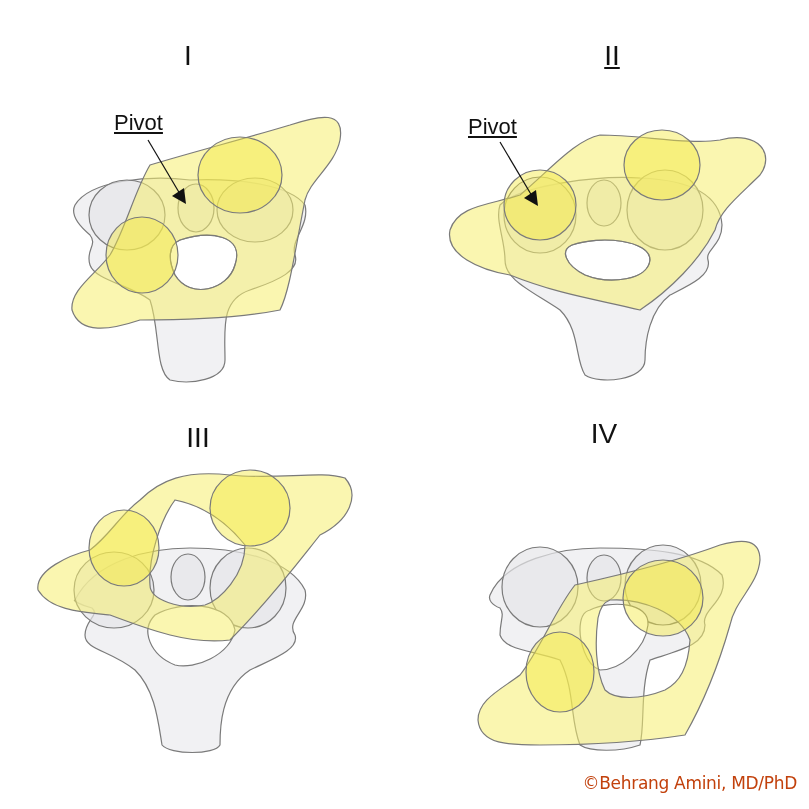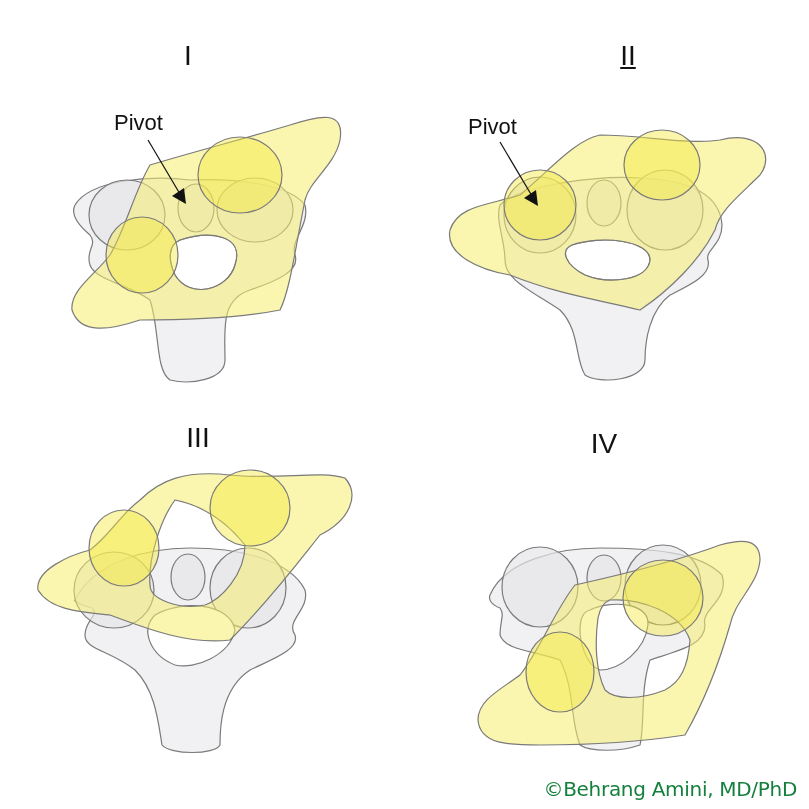--- a/index.html
+++ b/index.html
@@ -1,19 +1,19 @@
 <!DOCTYPE html>
 <html><head>
 <meta charset="utf-8">
 <style>
   html, body { margin:0; padding:0; background:#ffffff; }
   body { width:809px; height:809px; position:relative; overflow:hidden; font-family:"Liberation Sans", sans-serif; }
   .panel-title { position:absolute; font-size:28px; color:#111; transform:translateX(-50%); }
-  .pivot-label { position:absolute; font-size:22px; color:#111; }
-  .credit { position:absolute; right:12px; bottom:8px; font-size:20px; color:#15803d; font-family:"DejaVu Sans", sans-serif; letter-spacing:-0.3px; }
+  .pivot-label { position:absolute; font-size:22px; color:#111;text-decoration:underline; }
+  .credit { position:absolute; right:12px; bottom:16px; font-size:17px; color:#c2410c; font-family:"DejaVu Sans", sans-serif; letter-spacing:-0.3px; }
   svg.panel { position:absolute; overflow:visible; }
   .bone { fill:#f1f1f3; stroke:#7a7a7a; stroke-width:1.2; }
   .facet { fill:#e6e6e8; fill-opacity:0.7; stroke:#7a7a7a; stroke-width:1.2; }
   .atlas { fill:#f5ee70; fill-opacity:0.55; stroke:#7a7a7a; stroke-width:1.2; }
   .atlas-facet { fill:#f3e840; fill-opacity:0.45; stroke:#7a7a7a; stroke-width:1.2; }
   .hole { fill:#ffffff; stroke:#7a7a7a; stroke-width:1.2; }
 </style>
 </head>
 <body>
 
@@ -31,21 +31,21 @@
     <path class="atlas" d="M150,165 C200,150 240,140 290,125 C320,115 345,110 340,140 C335,165 310,180 305,200 C295,250 290,290 280,310 C240,318 190,320 140,320 C110,330 80,335 72,310 C70,290 95,275 110,255 C125,230 135,190 150,165 Z M180,240 C210,230 245,235 235,265 C228,290 190,300 175,275 C168,260 168,245 180,240 Z" fill-rule="evenodd"></path>
     <ellipse class="atlas-facet" cx="240" cy="175" rx="42" ry="38"></ellipse>
     <ellipse class="atlas-facet" cx="142" cy="255" rx="36" ry="38"></ellipse>
   </g>
   <g>
     <line x1="148" y1="140" x2="180" y2="194" stroke="#111" stroke-width="1.2"></line>
     <polygon points="186,204 172,196 184,188" fill="#111"></polygon>
   </g>
 </svg>
 
-<div class="panel-title" style="left:628px; top:40px;text-decoration:underline;">II</div>
+<div class="panel-title" style="left:612px; top:40px;text-decoration:underline;">II</div>
 <div class="pivot-label" style="left:468px; top:114px;">Pivot</div>
 <svg class="panel" style="left:0; top:0;" width="809" height="809">
   <g>
     <path class="bone" d="M500,205 C520,185 600,175 640,178 C690,180 720,195 722,225 C722,245 705,250 708,260 C712,275 690,285 670,295 C650,310 645,340 645,360 C645,380 600,385 585,375 C575,360 580,330 560,310 C530,290 505,280 505,260 C505,240 495,220 500,205 Z"></path>
     <ellipse class="facet" cx="540" cy="215" rx="36" ry="38"></ellipse>
     <ellipse class="facet" cx="665" cy="210" rx="38" ry="40"></ellipse>
     <ellipse class="facet" cx="604" cy="203" rx="17" ry="23"></ellipse>
     <path class="hole" d="M572,245 C600,235 650,240 650,260 C648,280 610,285 585,275 C565,265 560,250 572,245 Z"></path>
   </g>
   <g>
@@ -68,21 +68,21 @@
     <ellipse class="facet" cx="188" cy="577" rx="17" ry="23"></ellipse>
     <path class="hole" d="M155,615 C180,600 230,602 235,630 C230,655 195,670 175,665 C150,655 140,630 155,615 Z"></path>
   </g>
   <g>
     <path class="atlas" d="M140,500 C160,480 185,470 230,475 C280,480 320,470 345,478 C360,495 350,520 320,535 C300,560 270,600 230,640 C190,645 150,630 110,615 C80,612 50,610 38,590 C35,570 70,555 90,550 C110,535 120,515 140,500 Z M175,500 C200,505 225,520 245,545 C245,575 220,600 205,605 C180,610 150,600 150,585 C148,560 160,520 175,500 Z" fill-rule="evenodd"></path>
     <ellipse class="atlas-facet" cx="124" cy="548" rx="35" ry="38"></ellipse>
     <ellipse class="atlas-facet" cx="250" cy="508" rx="40" ry="38"></ellipse>
   </g>
 </svg>
 
-<div class="panel-title" style="left:604px; top:428px;">IV</div>
+<div class="panel-title" style="left:604px; top:418px;">IV</div>
 <svg class="panel" style="left:0; top:0;" width="809" height="809">
   <g>
     <path class="bone" d="M490,595 C505,560 560,548 600,548 C650,548 700,552 722,575 C730,600 700,610 705,625 C705,645 680,650 650,660 C640,690 645,725 640,745 C620,752 590,752 580,745 C570,720 575,690 560,660 C530,650 505,650 500,635 C500,620 505,615 500,608 C492,605 488,600 490,595 Z"></path>
     <ellipse class="facet" cx="540" cy="587" rx="38" ry="40"></ellipse>
     <ellipse class="facet" cx="663" cy="585" rx="38" ry="40"></ellipse>
     <ellipse class="facet" cx="604" cy="578" rx="17" ry="23"></ellipse>
     <path class="hole" d="M590,610 C610,600 650,602 648,625 C645,650 620,670 600,670 C585,665 580,640 580,630 C580,620 582,612 590,610 Z"></path>
   </g>
   <g>
     <path class="atlas" d="M575,585 C620,575 680,560 720,545 C745,538 760,540 760,560 C758,585 735,600 730,625 C720,660 705,700 685,735 C640,742 590,745 540,745 C510,745 480,745 478,720 C478,700 500,690 520,675 C540,650 555,610 575,585 Z M610,600 C640,598 680,612 690,640 C688,668 680,682 665,690 C640,700 615,700 605,690 C595,670 595,640 598,618 C600,608 604,602 610,600 Z" fill-rule="evenodd"></path>

